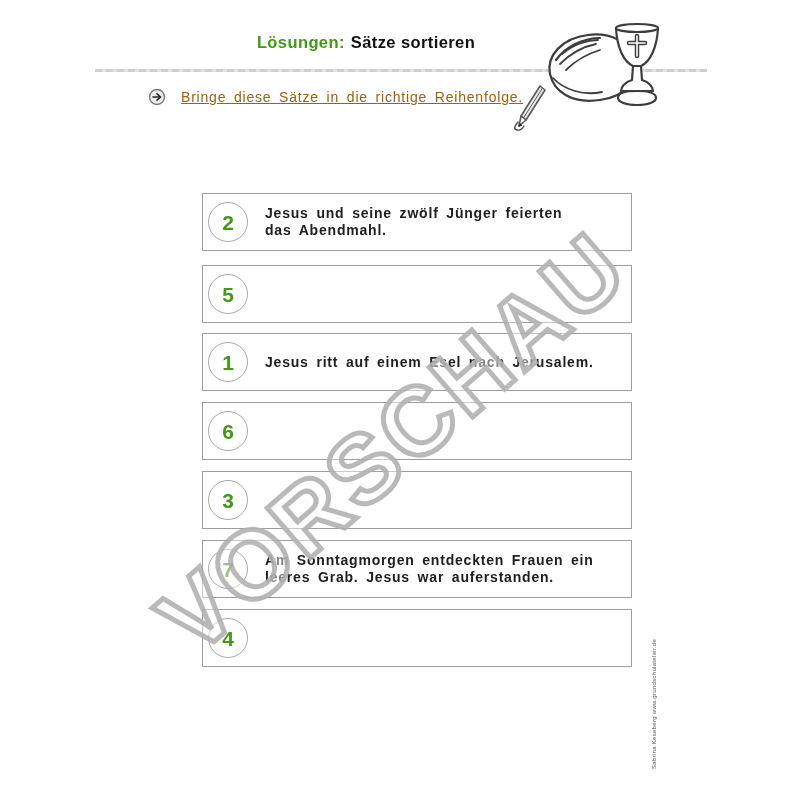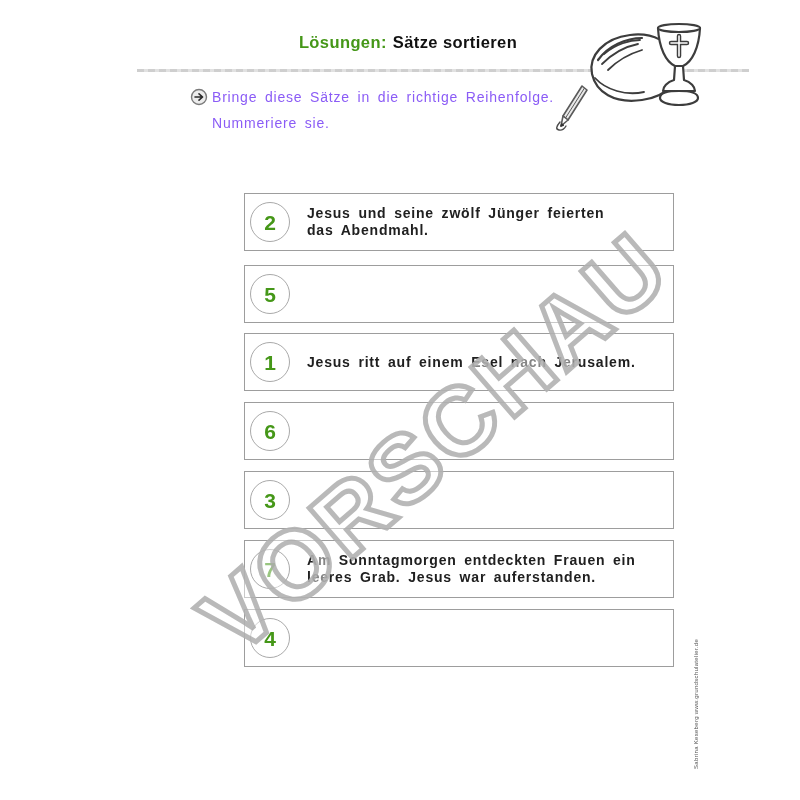--- a/index.html
+++ b/index.html
@@ -1,38 +1,38 @@
 <!DOCTYPE html>
 <html style="--accent: #459718;"><head>
 <meta charset="utf-8">
 <style>
   html,body{margin:0;padding:0;background:#ffffff;}
   .page{
     position:relative;width:732px;height:800px;background:#fff;overflow:hidden;
-    font-family:"Liberation Sans","DejaVu Sans",sans-serif;color:#1f1f1f;margin-left:42px;
+    font-family:"Liberation Sans","DejaVu Sans",sans-serif;color:#1f1f1f;
   }
   
   .title{
     position:absolute;top:33px;left:0;width:100%;text-align:center;
     font-size:16.5px;font-weight:bold;letter-spacing:.4px;
   }
   .title .prefix{color:var(--accent,#459718);}
   .title .main{color:#111;margin-left:6px;}
   .divider{
     position:absolute;top:69px;left:95px;width:612px;height:3px;
     background:repeating-linear-gradient(90deg,#c6c6c6 0 7px,#dcdcdc 7px 11px);
     opacity:.85;
   }
   
   .communion{position:absolute;left:536px;top:12px;width:128px;height:104px;z-index:3;}
   
   .task-arrow{position:absolute;left:148px;top:88px;width:18px;height:18px;}
   .instruction{
-    position:absolute;left:170px;top:84px;width:360px;
-    font-size:14px;line-height:26px;letter-spacing:.8px;word-spacing:3px;color:#8b5cf6;
+    position:absolute;left:181px;top:84px;width:360px;
+    font-size:14px;line-height:26px;letter-spacing:.8px;word-spacing:3px;color:#a16207;text-decoration:underline;
   }
   .pencil{position:absolute;left:510px;top:84px;width:42px;height:48px;}
   
   .row{
     position:absolute;left:202px;width:428px;height:56px;
     border:1px solid #9d9d9d;background:#fff;
     display:flex;align-items:center;box-sizing:content-box;
   }
   .numwrap{
     flex:0 0 auto;margin-left:5px;width:38px;height:38px;border-radius:50%;
@@ -91,21 +91,20 @@
 
   <div class="task-arrow">
     <svg viewBox="0 0 18 18" width="18" height="18">
       <circle cx="9" cy="9" r="7.5" fill="#ececec" stroke="#7a7a7a" stroke-width="1.4"></circle>
       <path d="M5,9 H11.5 M9,5.8 L12.6,9 L9,12.2" fill="none" stroke="#2a2a2a" stroke-width="1.6" stroke-linecap="round" stroke-linejoin="round"></path>
     </svg>
   </div>
 
   <div class="instruction">
     <div>Bringe diese Sätze in die richtige Reihenfolge.</div>
-    <div>Nummeriere sie.</div>
   </div>
 
   <div class="pencil">
     <svg viewBox="0 0 42 48" width="42" height="48">
       <g stroke="#5a5a5a" stroke-width="1.6" fill="#e9e9e9" stroke-linejoin="round">
         <path d="M30,2 L35,6 L16,36 L11,32 Z"></path>
         <path d="M16,36 L11,32 L9,42 Z" fill="#ffffff"></path>
         <path d="M9.8,40 L9,42 L11.2,41.2 Z" fill="#333333" stroke="#333333"></path>
         <path d="M32.5,4 L13.5,34" fill="none" stroke-width="1"></path>
       </g>

